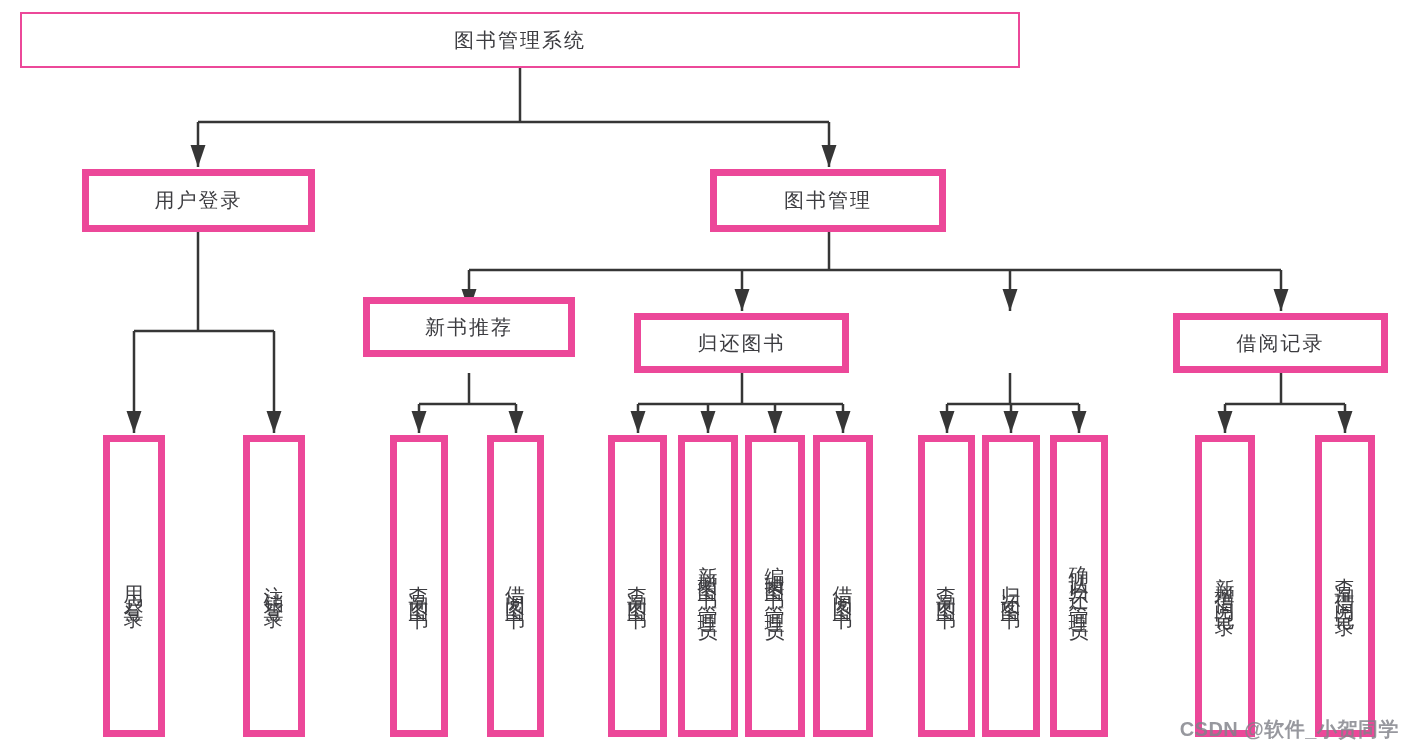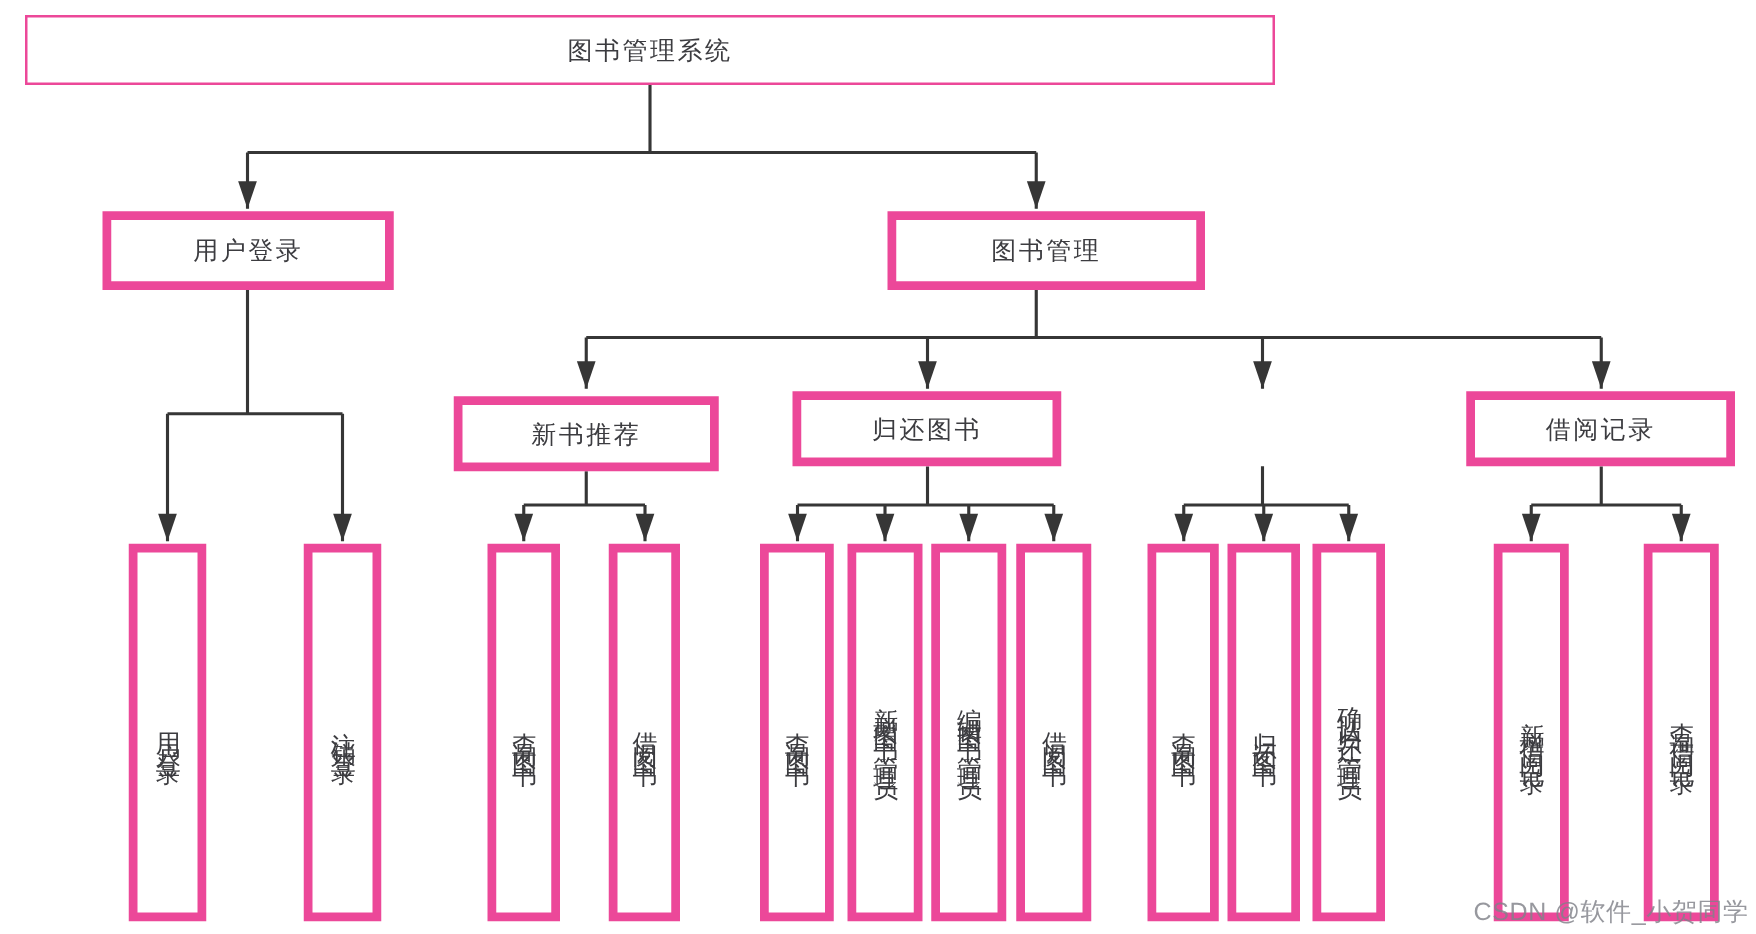--- a/index.html
+++ b/index.html
@@ -45,20 +45,21 @@
   }
   .watermark {
     position: absolute;
     right: 6px;
     bottom: 4px;
     z-index: 3;
     font-size: 20px;
     letter-spacing: 0.5px;
     color: rgba(128, 129, 137, 0.82);
     white-space: nowrap;
+    font-weight: bold;
   }
 </style>
 </head>
 <body>
 
 <div id="canvas">
 
   <svg id="connectors" viewBox="0 0 1405 747" xmlns="http://www.w3.org/2000/svg">
     <defs>
       <marker id="arrow" viewBox="0 0 10 10" refX="10" refY="5" markerWidth="10" markerHeight="8.8" orient="auto">
@@ -123,25 +124,25 @@
     </g>
   </svg>
 
   <div class="node root" style="left:20px; top:12px; width:1000px; height:56px;">
     <span class="hlabel">图书管理系统</span>
   </div>
 
   <div class="node" style="left:82px; top:169px; width:233px; height:63px;">
     <span class="hlabel">用户登录</span>
   </div>
-  <div class="node" style="left:710px; top:169px; width:254px; height:63px;">
+  <div class="node" style="left:710px; top:169px; width:236px; height:63px;">
     <span class="hlabel">图书管理</span>
   </div>
 
-  <div class="node" style="left:363px; top:317px; width:212px; height:60px;">
+  <div class="node" style="left:363px; top:297px; width:212px; height:60px;">
     <span class="hlabel">新书推荐</span>
   </div>
   <div class="node" style="left:634px; top:313px; width:215px; height:60px;">
     <span class="hlabel">归还图书</span>
   </div>
   <div class="node" style="left:1173px; top:313px; width:215px; height:60px;">
     <span class="hlabel">借阅记录</span>
   </div>
 
   <div class="node vbox" style="left:103px; top:435px; width:62px; height:302px;">

